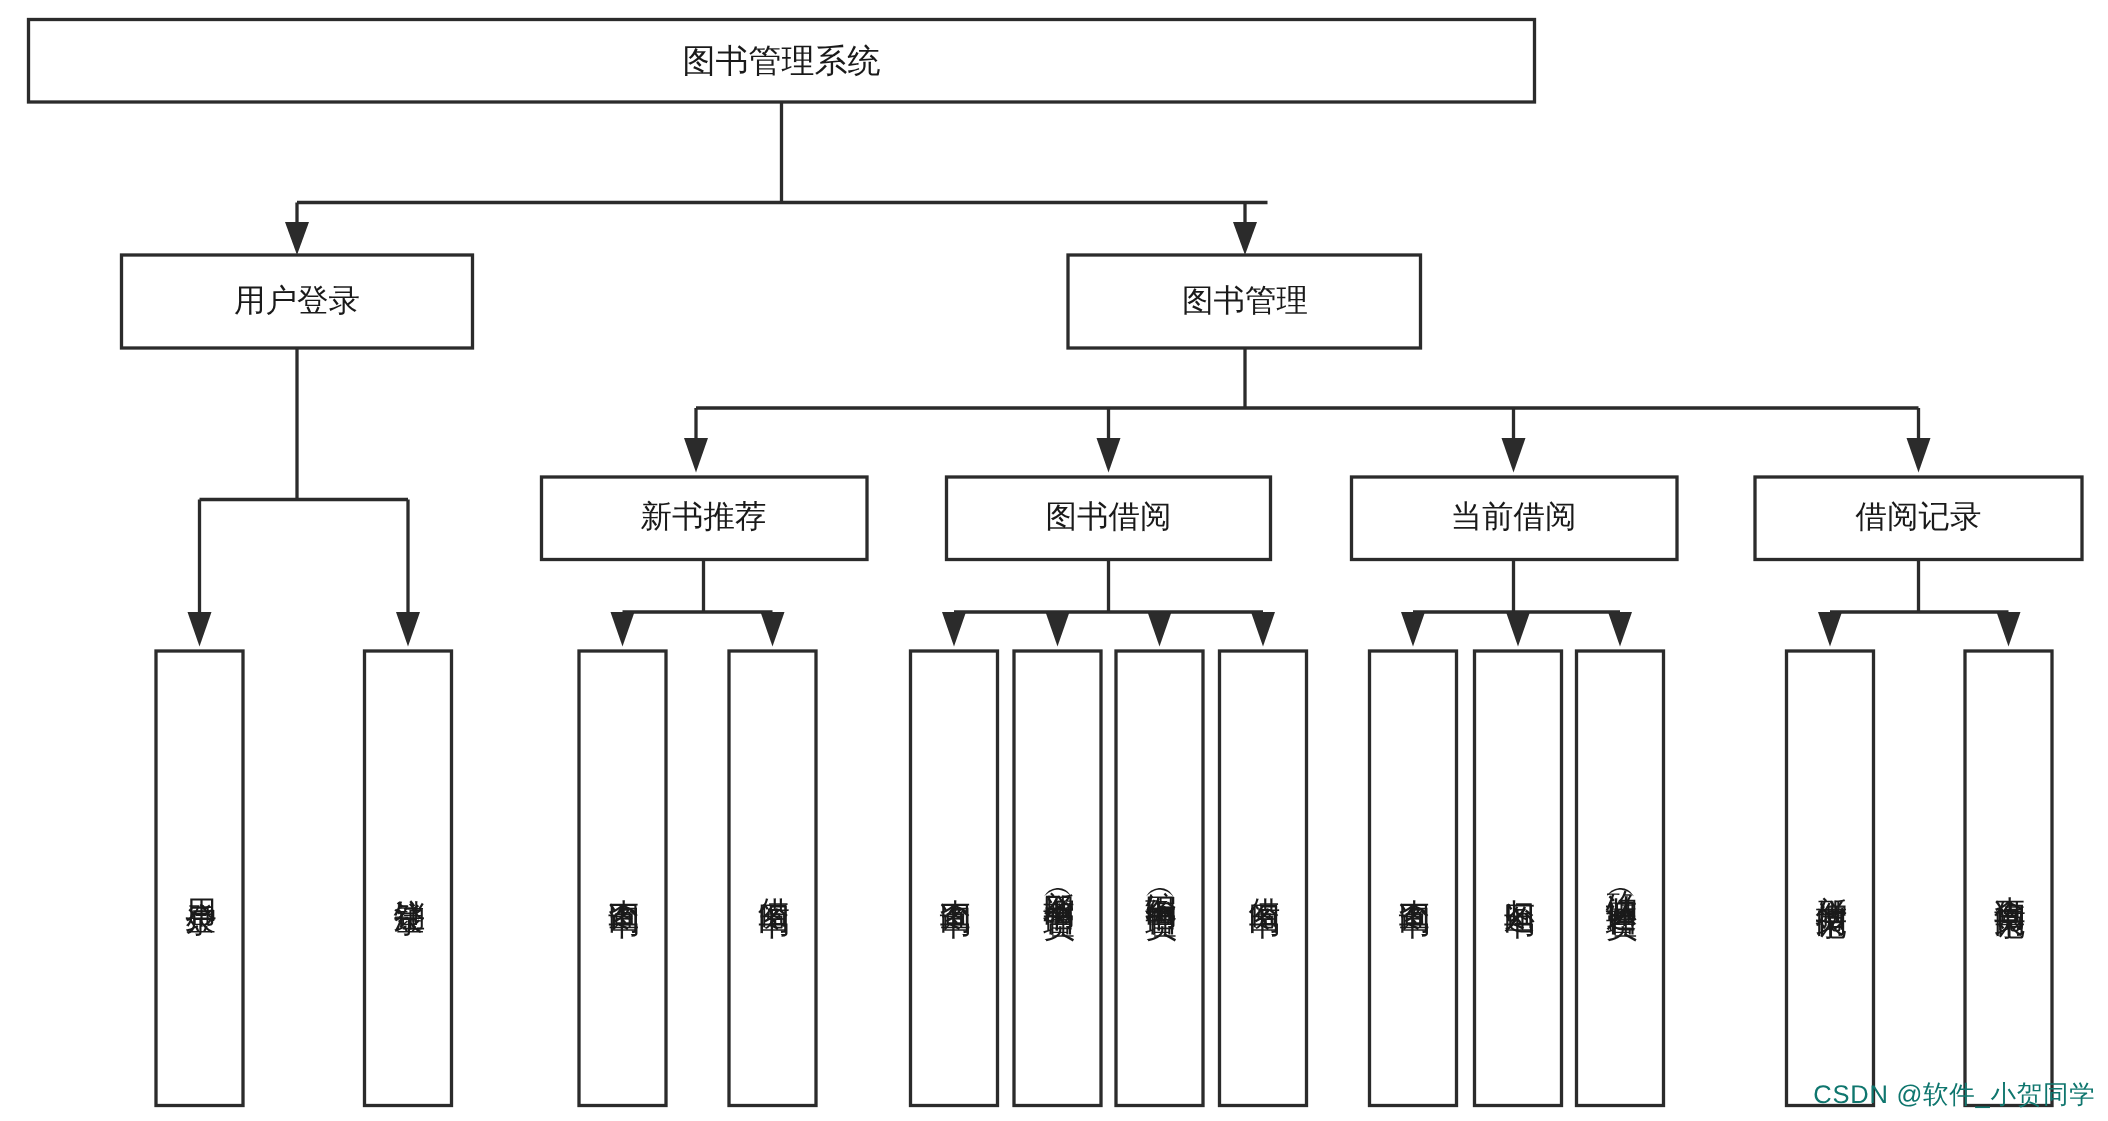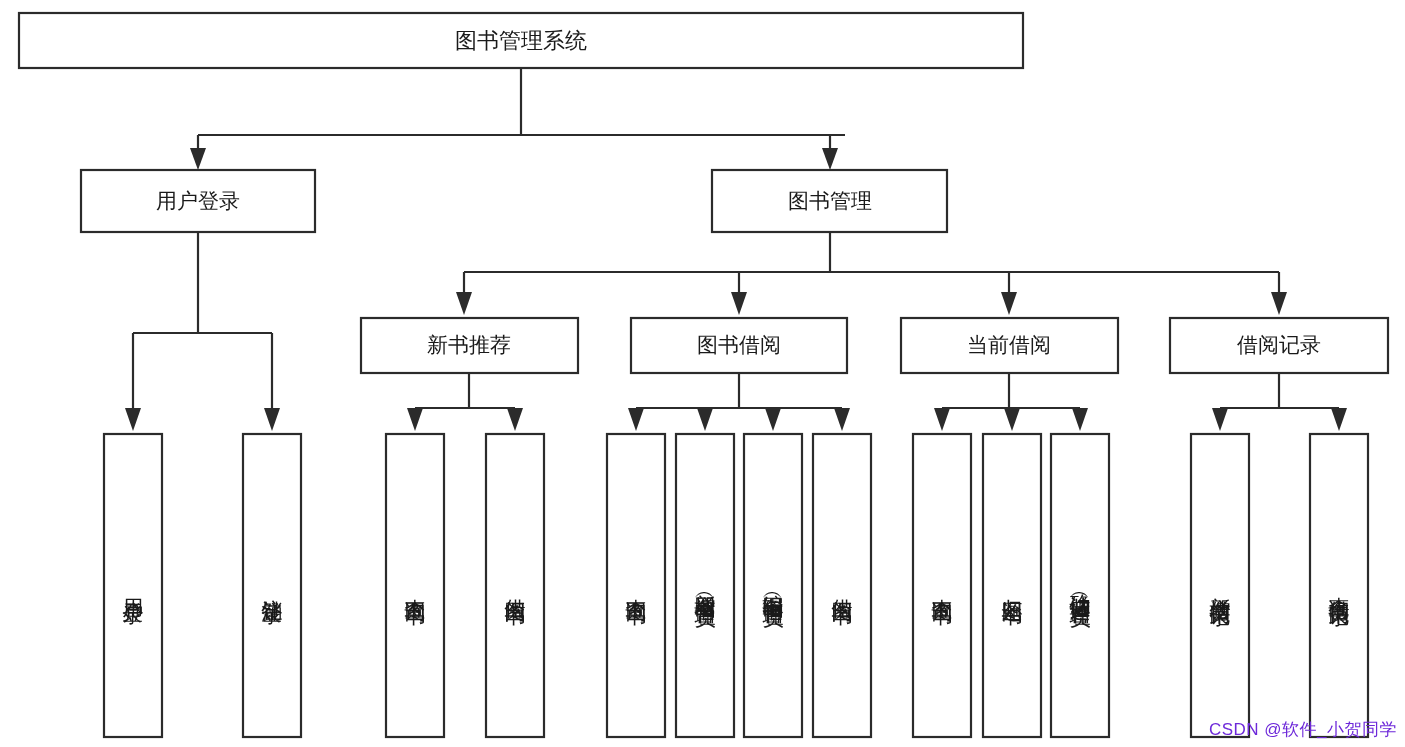--- a/index.html
+++ b/index.html
@@ -71,21 +71,21 @@
     align-items: center;
     justify-content: center;
     pointer-events: none;
   }
   #watermark {
     position: absolute;
     right: 8px;
     bottom: 6px;
     font-family: "Liberation Sans", "DejaVu Sans", sans-serif;
     font-size: 17px;
-    color: #6d28d9;
+    color: #0f766e;
     letter-spacing: 0.5px;
     user-select: none;
   }
 </style>
 </head>
 <body>
 
 <div id="diagram-root">
 
   <svg id="flow-svg" viewBox="0 0 1405 747">

